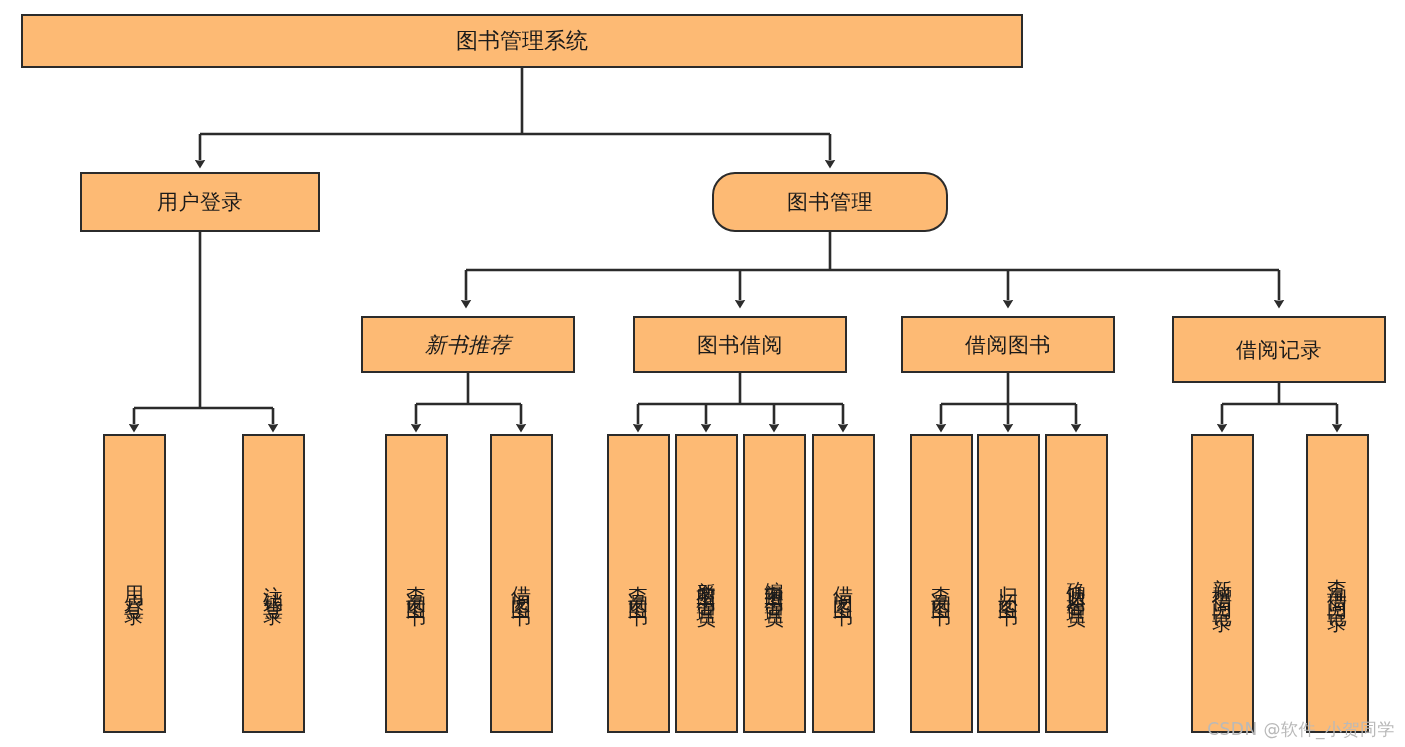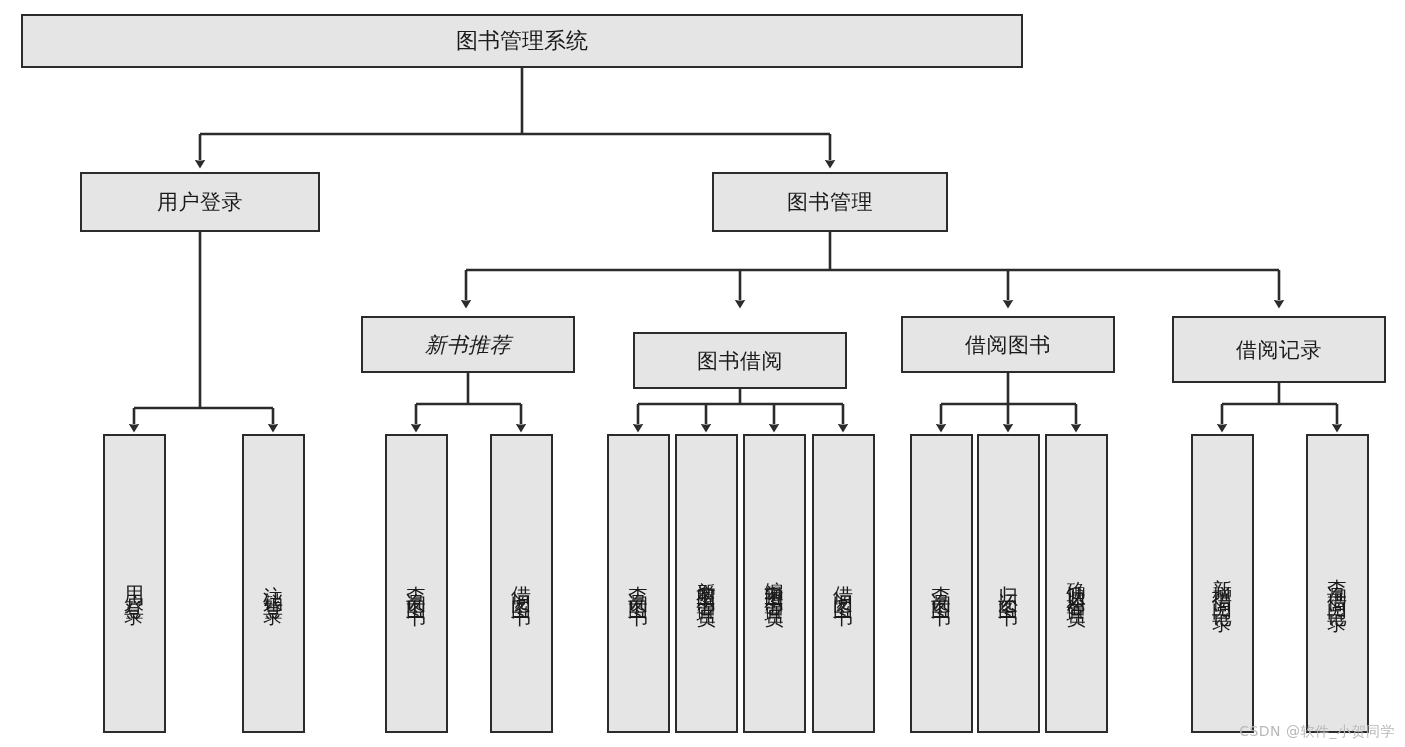--- a/index.html
+++ b/index.html
@@ -22,21 +22,21 @@
     left: 0;
     top: 0;
     width: 1405px;
     height: 747px;
     pointer-events: none;
   }
   .node {
     position: absolute;
     box-sizing: border-box;
     border: 2.5px solid #2b2b2b;
-    background: #e5e5e5;
+    background: #fdba74;
     display: flex;
     align-items: center;
     justify-content: center;
     color: #1a1a1a;
   }
   .node-h {
     
     font-size: 21px;
     letter-spacing: 0.5px;
   }
@@ -59,21 +59,21 @@
     letter-spacing: 4px;
     font-size: 19px;
   }
   .htext {
     white-space: nowrap;
   }
   .watermark {
     position: absolute;
     right: 10px;
     bottom: 6px;
-    font-size: 14px;
+    font-size: 17px;
     color: #b9b9b9;
     white-space: nowrap;
     letter-spacing: 0.5px;
   }
 </style>
 </head>
 <body>
 
 <div id="canvas">
 
@@ -128,29 +128,29 @@
   </svg>
 
   <div class="node node-root" style="left:21px; top:14px; width:1002px; height:54px;">
     <span class="htext">图书管理系统</span>
   </div>
 
   <div class="node node-h" style="left:80px; top:172px; width:240px; height:60px;">
     <span class="htext">用户登录</span>
   </div>
 
-  <div class="node node-h" style="left:712px; top:172px; width:236px; height:60px;">
+  <div class="node node-h" style="left:712px; top:172px; width:236px; height:60px;border-radius:23px;">
     <span class="htext">图书管理</span>
   </div>
 
   <div class="node node-h" style="left:361px; top:316px; width:214px; height:57px;font-style:italic;">
     <span class="htext">新书推荐</span>
   </div>
 
-  <div class="node node-h" style="left:633px; top:316px; width:214px; height:57px;margin-top:16px;">
+  <div class="node node-h" style="left:633px; top:316px; width:214px; height:57px;">
     <span class="htext">图书借阅</span>
   </div>
 
   <div class="node node-h" style="left:901px; top:316px; width:214px; height:57px;">
     <span class="htext">借阅图书</span>
   </div>
 
   <div class="node node-h" style="left:1172px; top:316px; width:214px; height:67px;">
     <span class="htext">借阅记录</span>
   </div>

